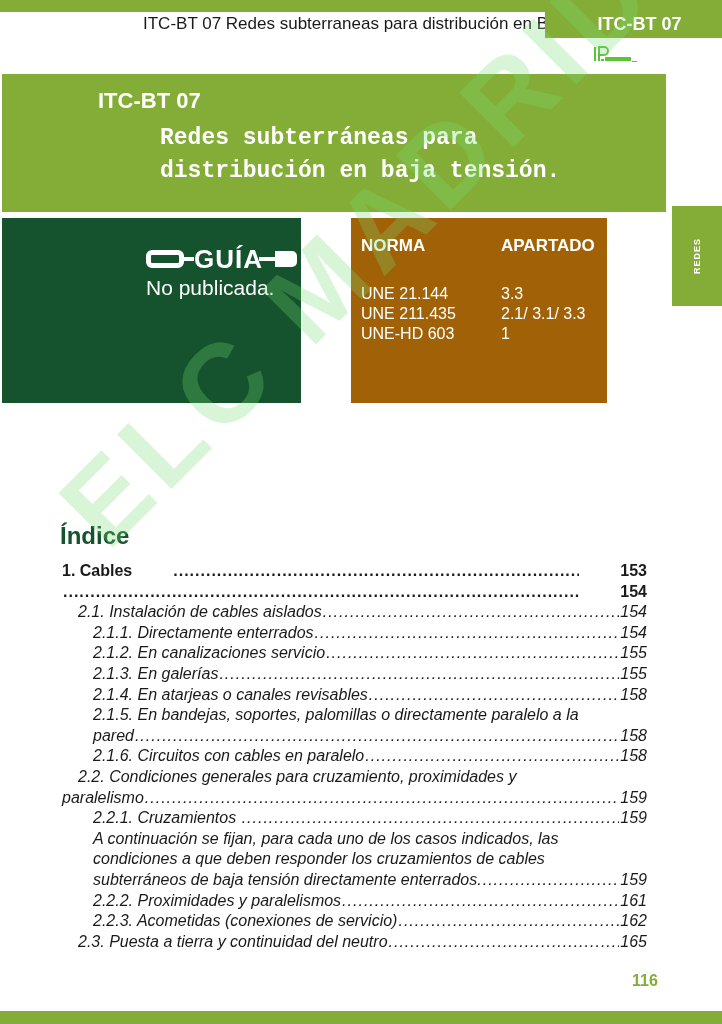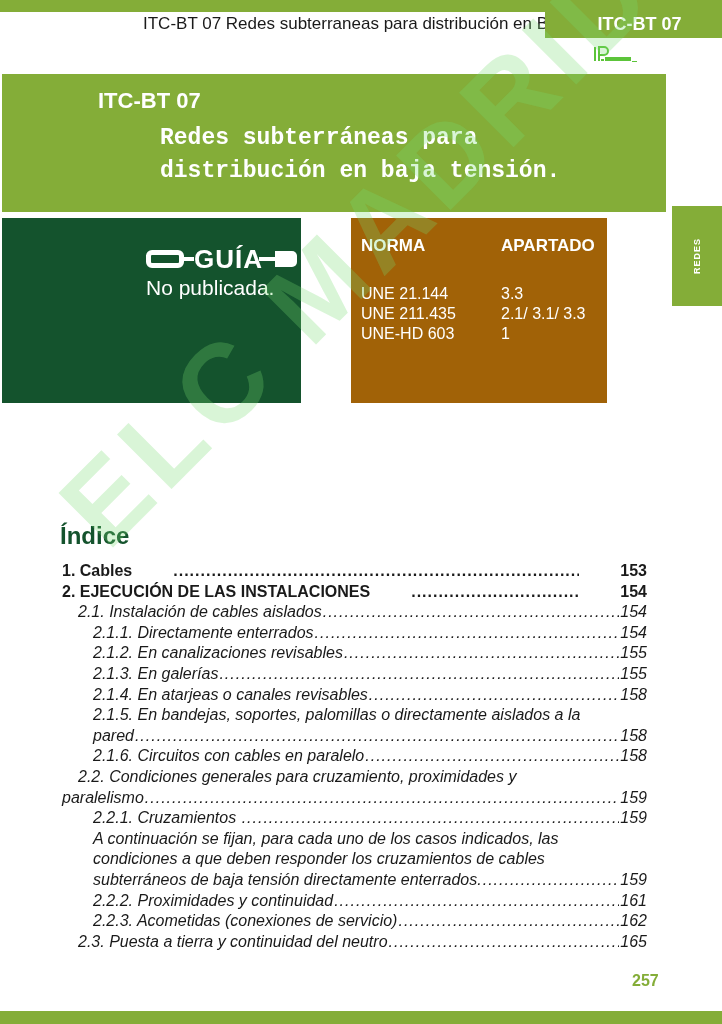--- a/index.html
+++ b/index.html
@@ -92,51 +92,50 @@
 
 <div class="index-title">Índice</div>
 
 <div class="toc">
   <div class="toc-entry bold lvl1">
     <span class="text">1. Cables</span>
       <span class="dots"></span>
       <span class="page">153</span>
   </div>
   <div class="toc-entry bold lvl1">
-    <span class="text">2. EJECUCIÓN DE LAS INSTALACIONES</span>
       <span class="dots"></span>
       <span class="page">154</span>
   </div>
   <div class="toc-entry italic lvl2">
     <span class="text">2.1. Instalación de cables aislados</span>
       <span class="dots"></span>
       <span class="page">154</span>
   </div>
   <div class="toc-entry italic lvl3">
     <span class="text">2.1.1. Directamente enterrados</span>
       <span class="dots"></span>
       <span class="page">154</span>
   </div>
   <div class="toc-entry italic lvl3">
-    <span class="text">2.1.2. En canalizaciones revisables</span>
+    <span class="text">2.1.2. En canalizaciones servicio</span>
       <span class="dots"></span>
       <span class="page">155</span>
   </div>
   <div class="toc-entry italic lvl3">
     <span class="text">2.1.3. En galerías</span>
       <span class="dots"></span>
       <span class="page">155</span>
   </div>
   <div class="toc-entry italic lvl3">
     <span class="text">2.1.4. En atarjeas o canales revisables</span>
       <span class="dots"></span>
       <span class="page">158</span>
   </div>
   <div>
-    <div class="toc-multi italic lvl3">2.1.5. En bandejas, soportes, palomillas o directamente aislados a la</div>
+    <div class="toc-multi italic lvl3">2.1.5. En bandejas, soportes, palomillas o directamente paralelo a la</div>
     <div class="toc-entry italic lvl3">
       <span class="text">pared</span>
         <span class="dots"></span>
         <span class="page">158</span>
     </div>
   </div>
   <div class="toc-entry italic lvl3">
     <span class="text">2.1.6. Circuitos con cables en paralelo</span>
       <span class="dots"></span>
       <span class="page">158</span>
@@ -157,30 +156,30 @@
   <div>
     <div class="toc-multi italic lvl3">A continuación se fijan, para cada uno de los casos indicados, las</div>
     <div class="toc-multi italic lvl3">condiciones a que deben responder los cruzamientos de cables</div>
     <div class="toc-entry italic lvl3">
       <span class="text">subterráneos de baja tensión directamente enterrados.</span>
         <span class="dots"></span>
         <span class="page">159</span>
     </div>
   </div>
   <div class="toc-entry italic lvl3">
-    <span class="text">2.2.2. Proximidades y continuidad</span>
+    <span class="text">2.2.2. Proximidades y paralelismos</span>
       <span class="dots"></span>
       <span class="page">161</span>
   </div>
   <div class="toc-entry italic lvl3">
     <span class="text">2.2.3. Acometidas (conexiones de servicio)</span>
       <span class="dots"></span>
       <span class="page">162</span>
   </div>
   <div class="toc-entry italic lvl2">
     <span class="text">2.3. Puesta a tierra y continuidad del neutro</span>
       <span class="dots"></span>
       <span class="page">165</span>
   </div>
 </div>
 
-<div class="page-num">257</div>
+<div class="page-num">116</div>
 <div class="bottombar"></div>
 
 </body></html>

